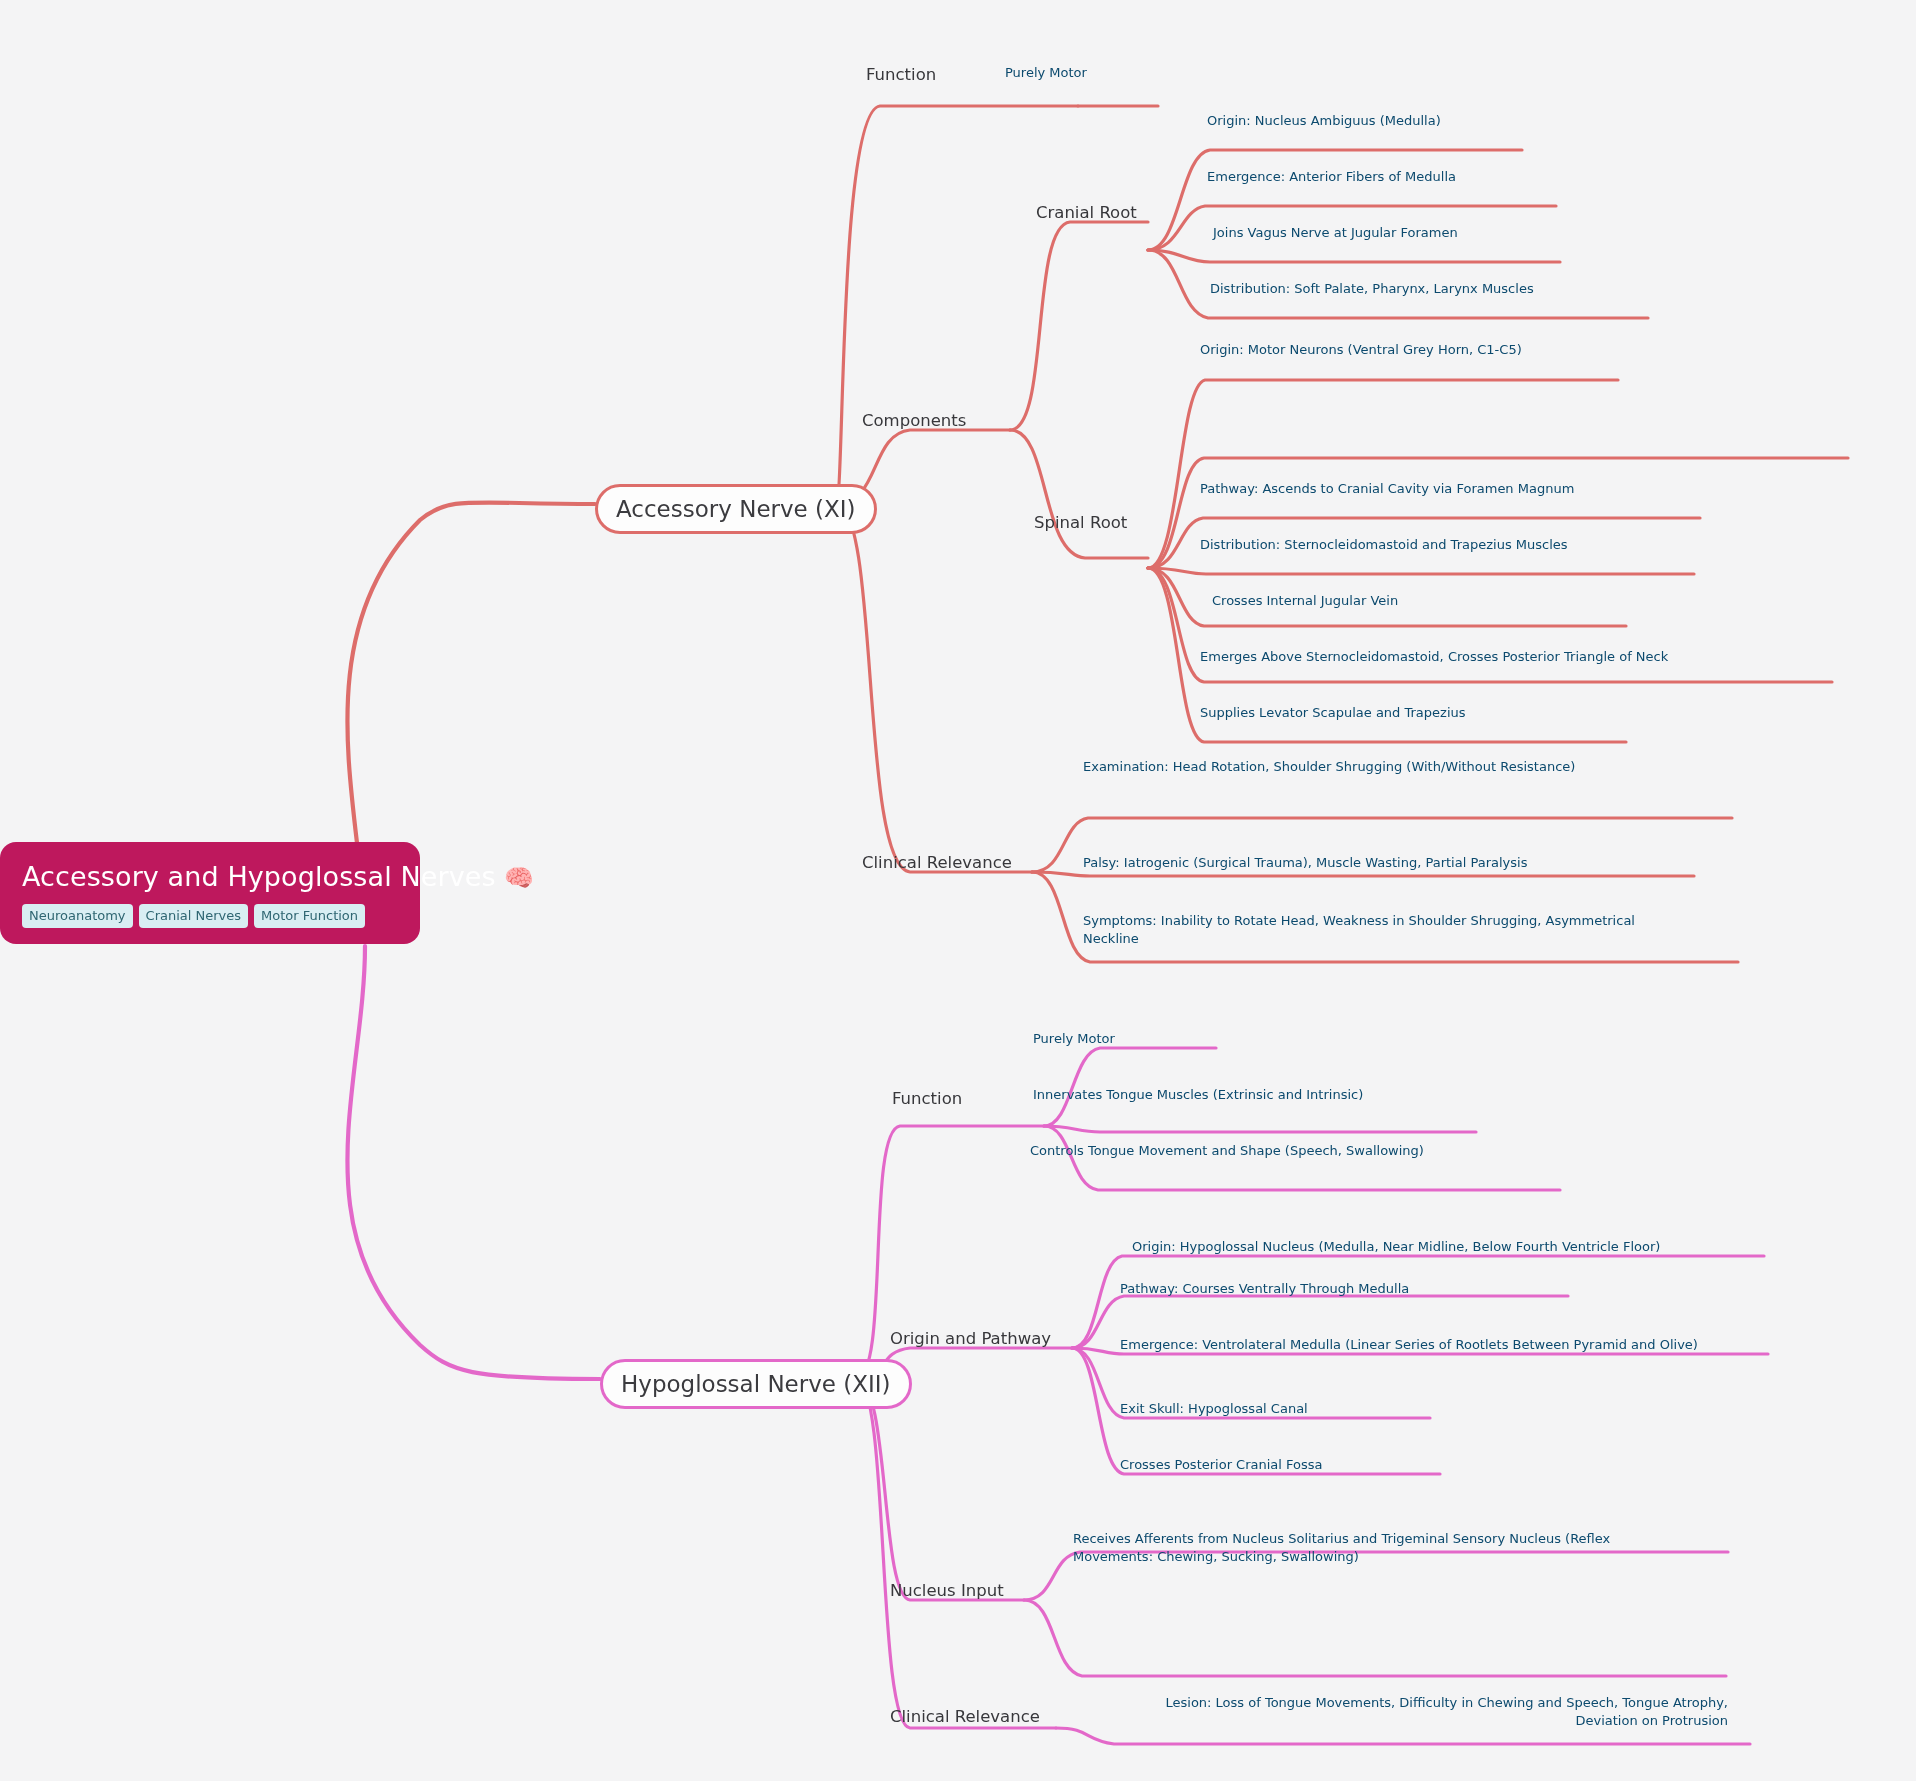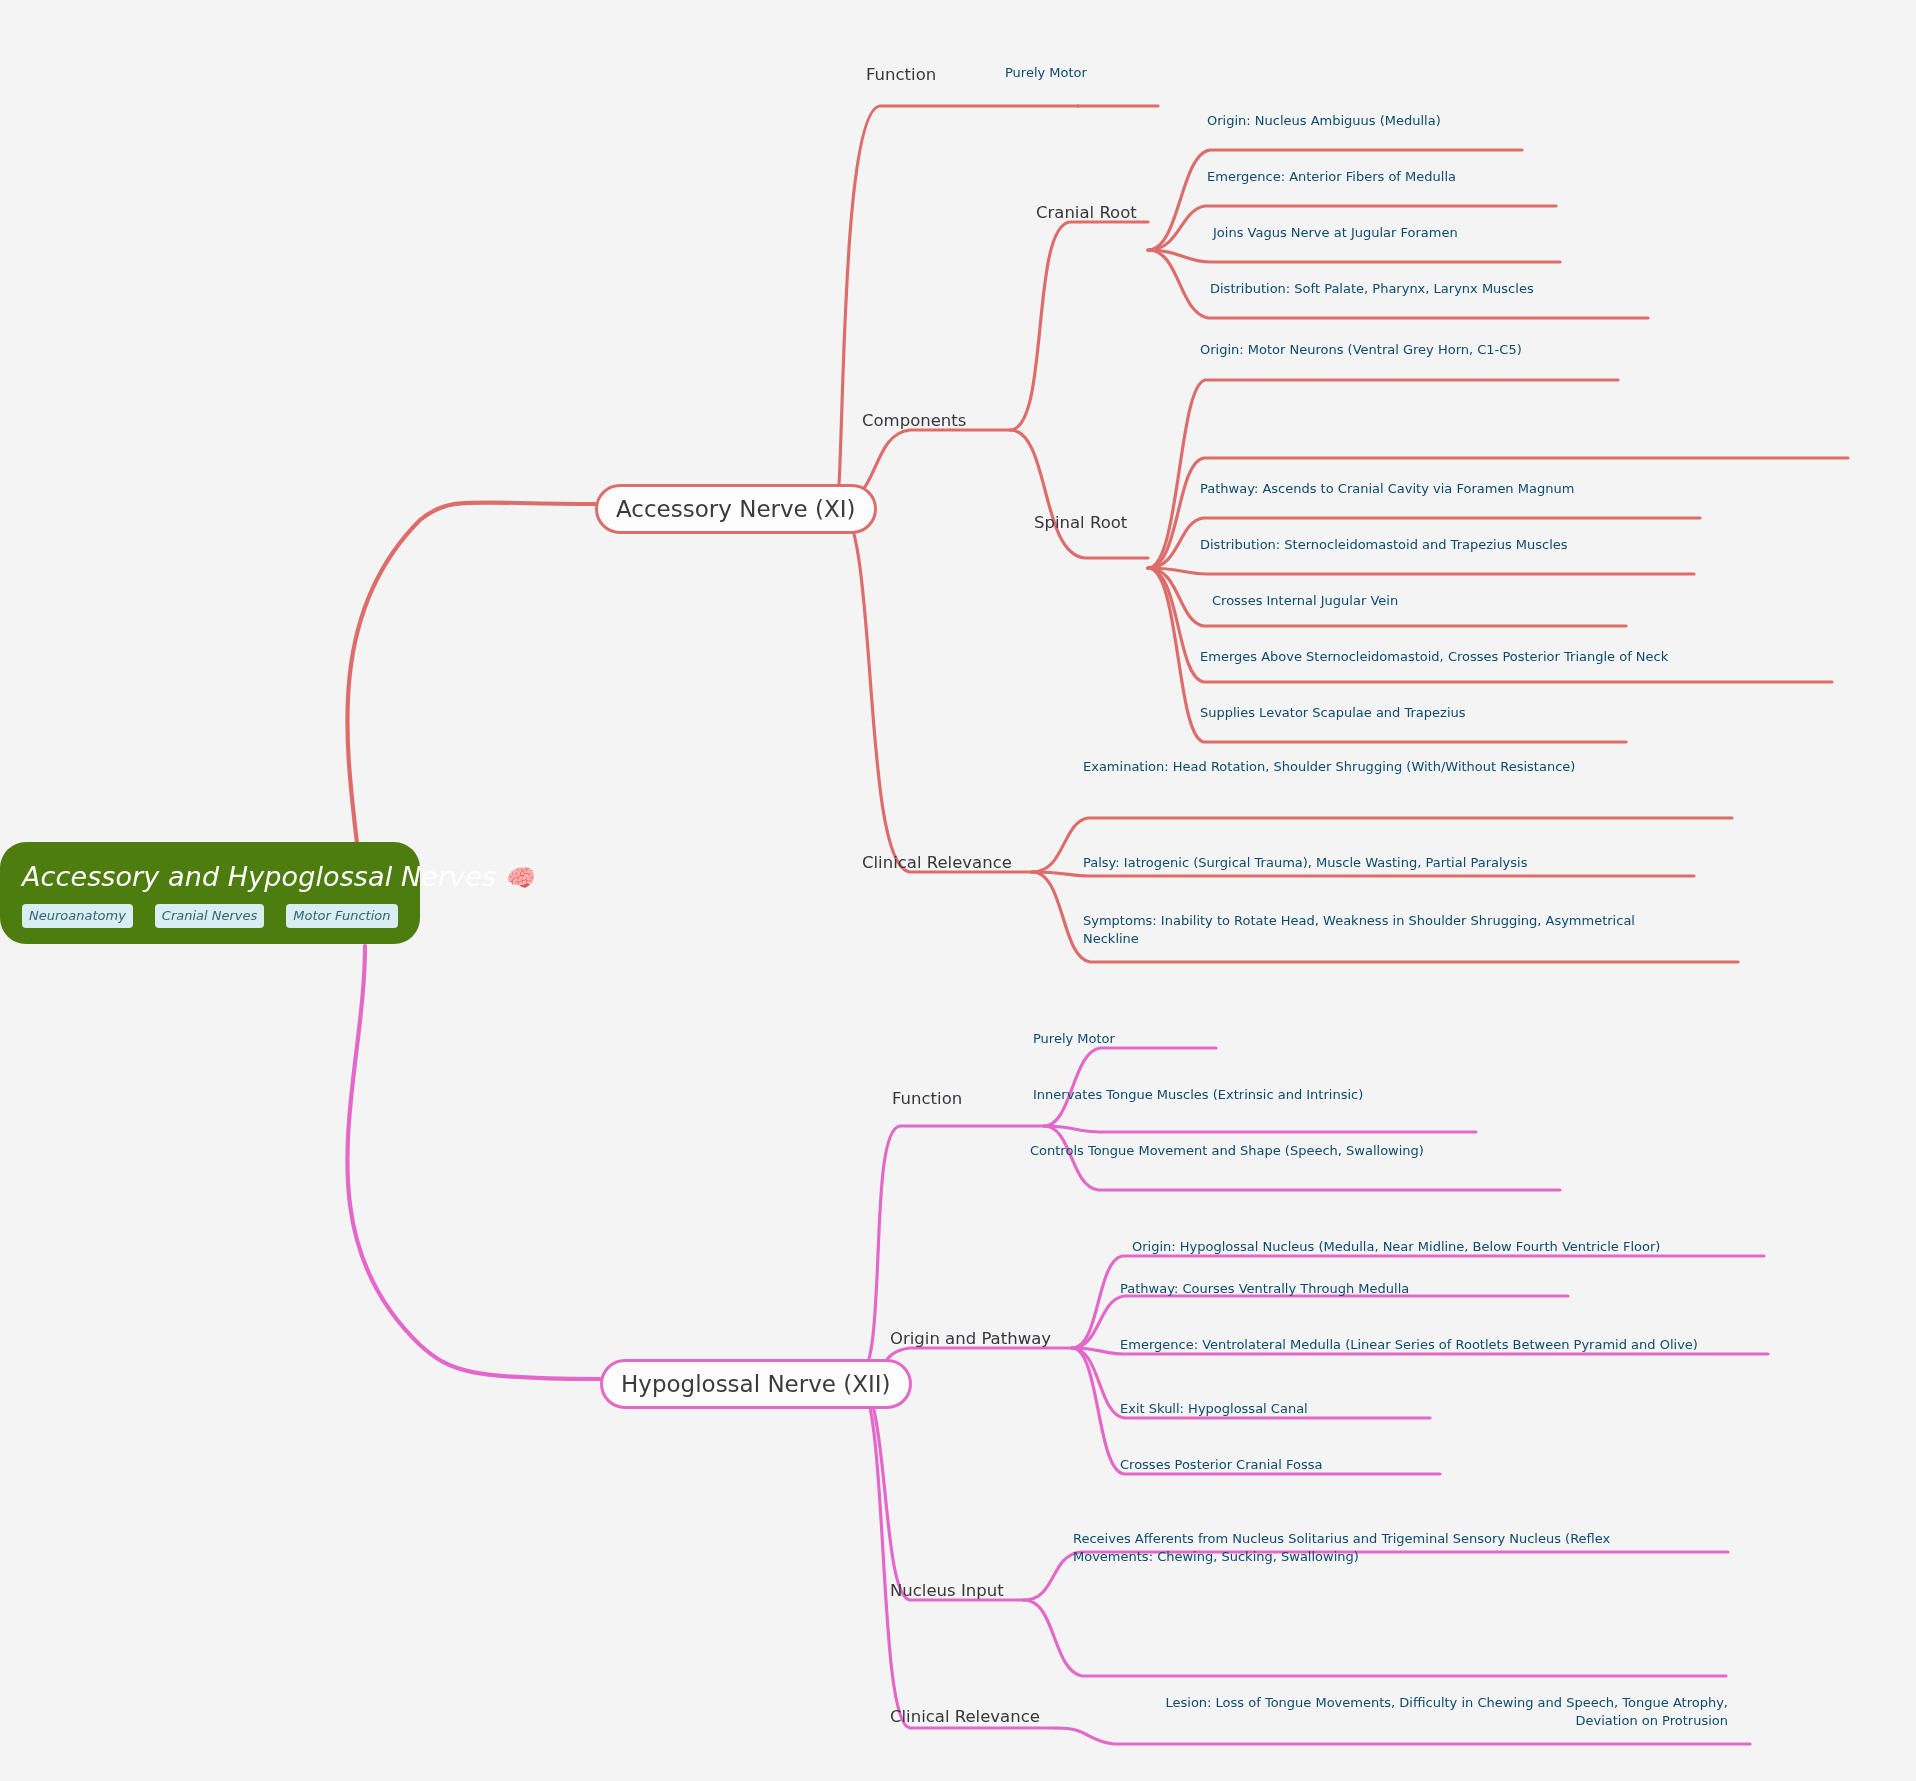--- a/index.html
+++ b/index.html
@@ -26,40 +26,39 @@
     width: 1916px;
     height: 1781px;
     pointer-events: none;
   }
   
   .root-node {
     position: absolute;
     left: 0px;
     top: 842px;
     width: 420px;
-    background: #4d7c0f;
-    border-radius: 26px;
+    background: #be185d;
+    border-radius: 16px;
     padding: 18px 22px 16px 22px;
     box-sizing: border-box;
     z-index: 5;
-    font-style: italic;
   }
   .root-title {
     color: #ffffff;
     font-size: 27px;
     font-weight: 400;
     line-height: 1.25;
     letter-spacing: 0.1px;
     white-space: nowrap;
   }
   .root-emoji { font-size: 24px; }
   .root-tags {
     margin-top: 10px;
     display: flex;
-    gap: 22px;
+    gap: 6px;
   }
   .root-tag {
     background: #d9eef3;
     color: #2f6672;
     font-size: 13px;
     line-height: 1;
     padding: 5px 7px 6px 7px;
     border-radius: 4px;
     white-space: nowrap;
   }

